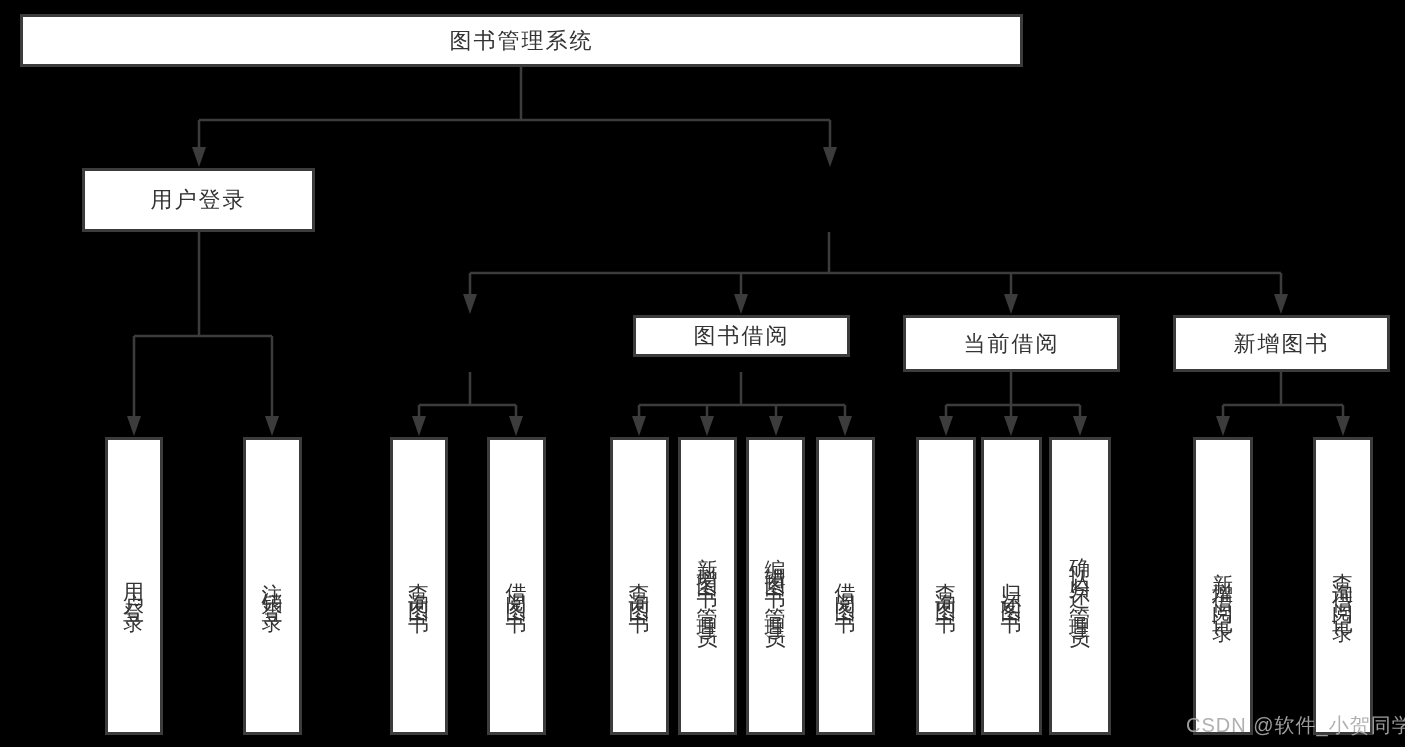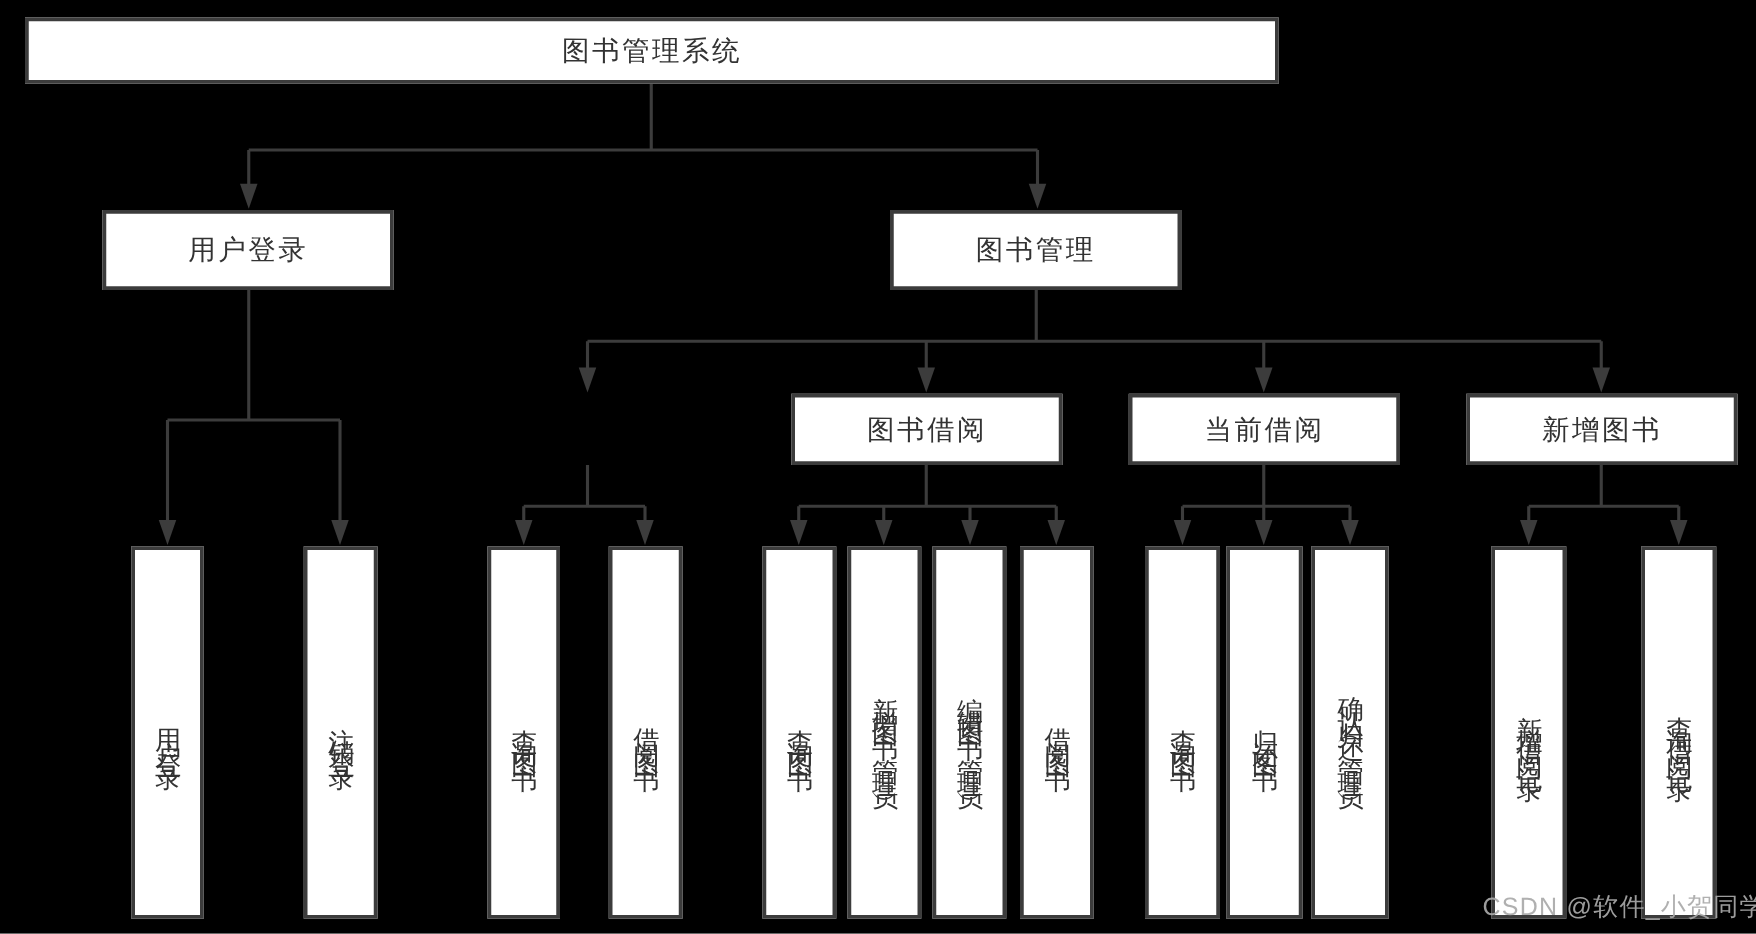--- a/index.html
+++ b/index.html
@@ -99,23 +99,22 @@
       <polygon points="1004,416 1018,416 1011,436"></polygon>
       <polygon points="1073,416 1087,416 1080,436"></polygon>
       <polygon points="1216,416 1230,416 1223,436"></polygon>
       <polygon points="1336,416 1350,416 1343,436"></polygon>
     </g>
   </svg>
 
   <div class="node hnode" style="left:20px; top:14px; width:1003px; height:53px;">图书管理系统</div>
 
   <div class="node hnode" style="left:82px; top:168px; width:233px; height:64px;">用户登录</div>
-  <div class="node hnode" style="left:712px; top:168px; width:233px; height:64px;">图书管理</div>
 
-  <div class="node hnode" style="left:633px; top:315px; width:217px; height:57px;">图书借阅</div>
+  <div class="node hnode" style="left:633px; top:315px; width:217px; height:42px;">图书借阅</div>
   <div class="node hnode" style="left:903px; top:315px; width:217px; height:57px;">当前借阅</div>
   <div class="node hnode" style="left:1173px; top:315px; width:217px; height:57px;">新增图书</div>
 
   <div class="node leaf" style="left:105px;">
     <span class="vtext">用户登录</span>
   </div>
   <div class="node leaf" style="left:243px; width:59px;">
     <span class="vtext">注销登录</span>
   </div>
 

